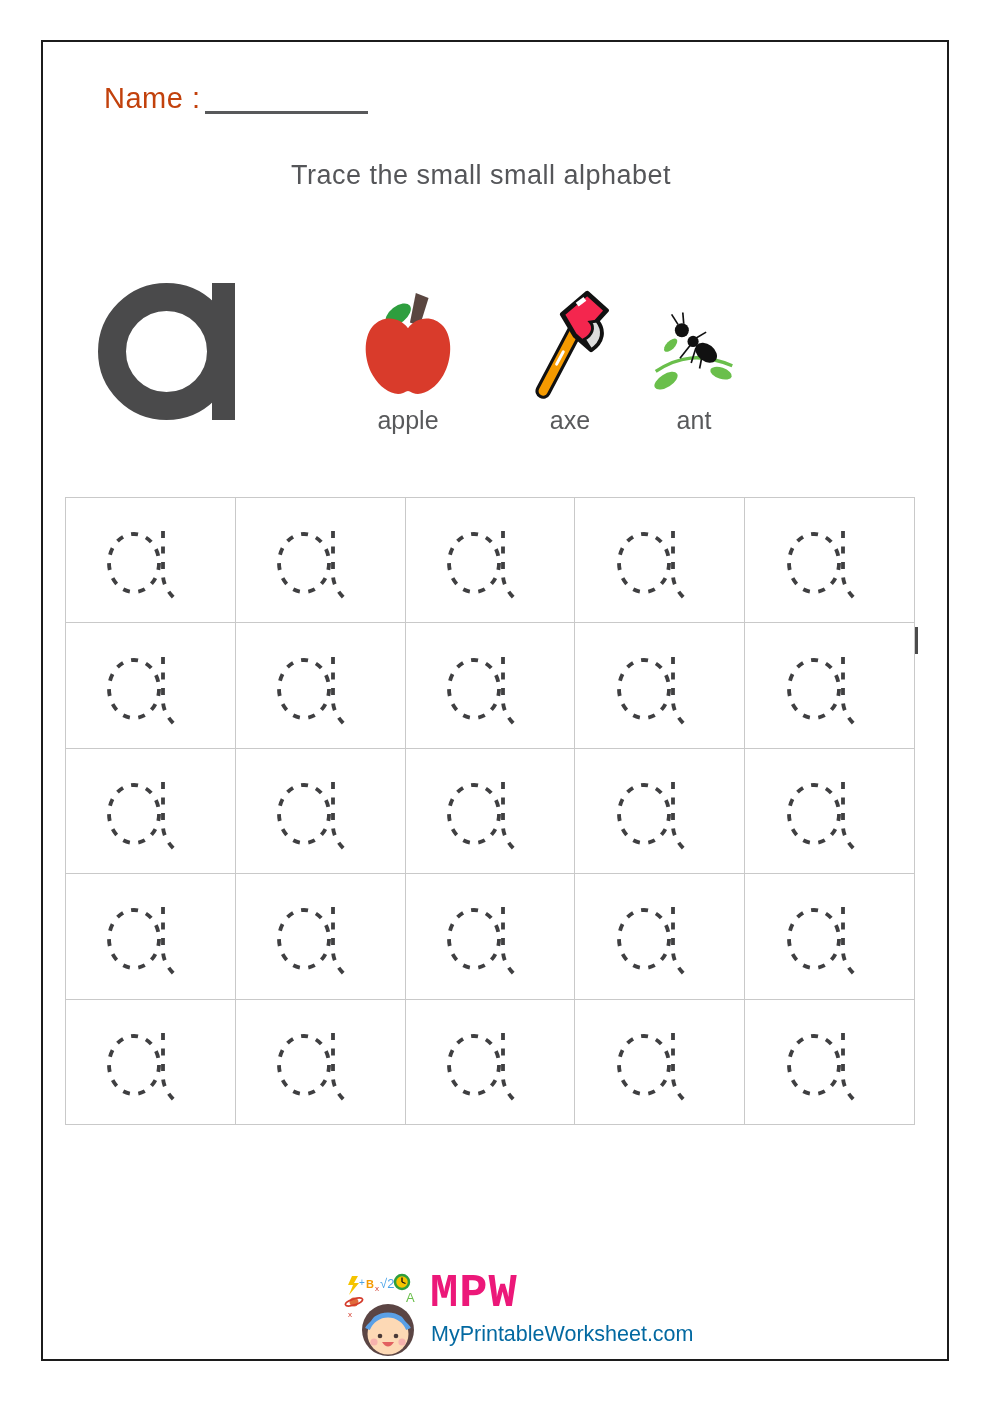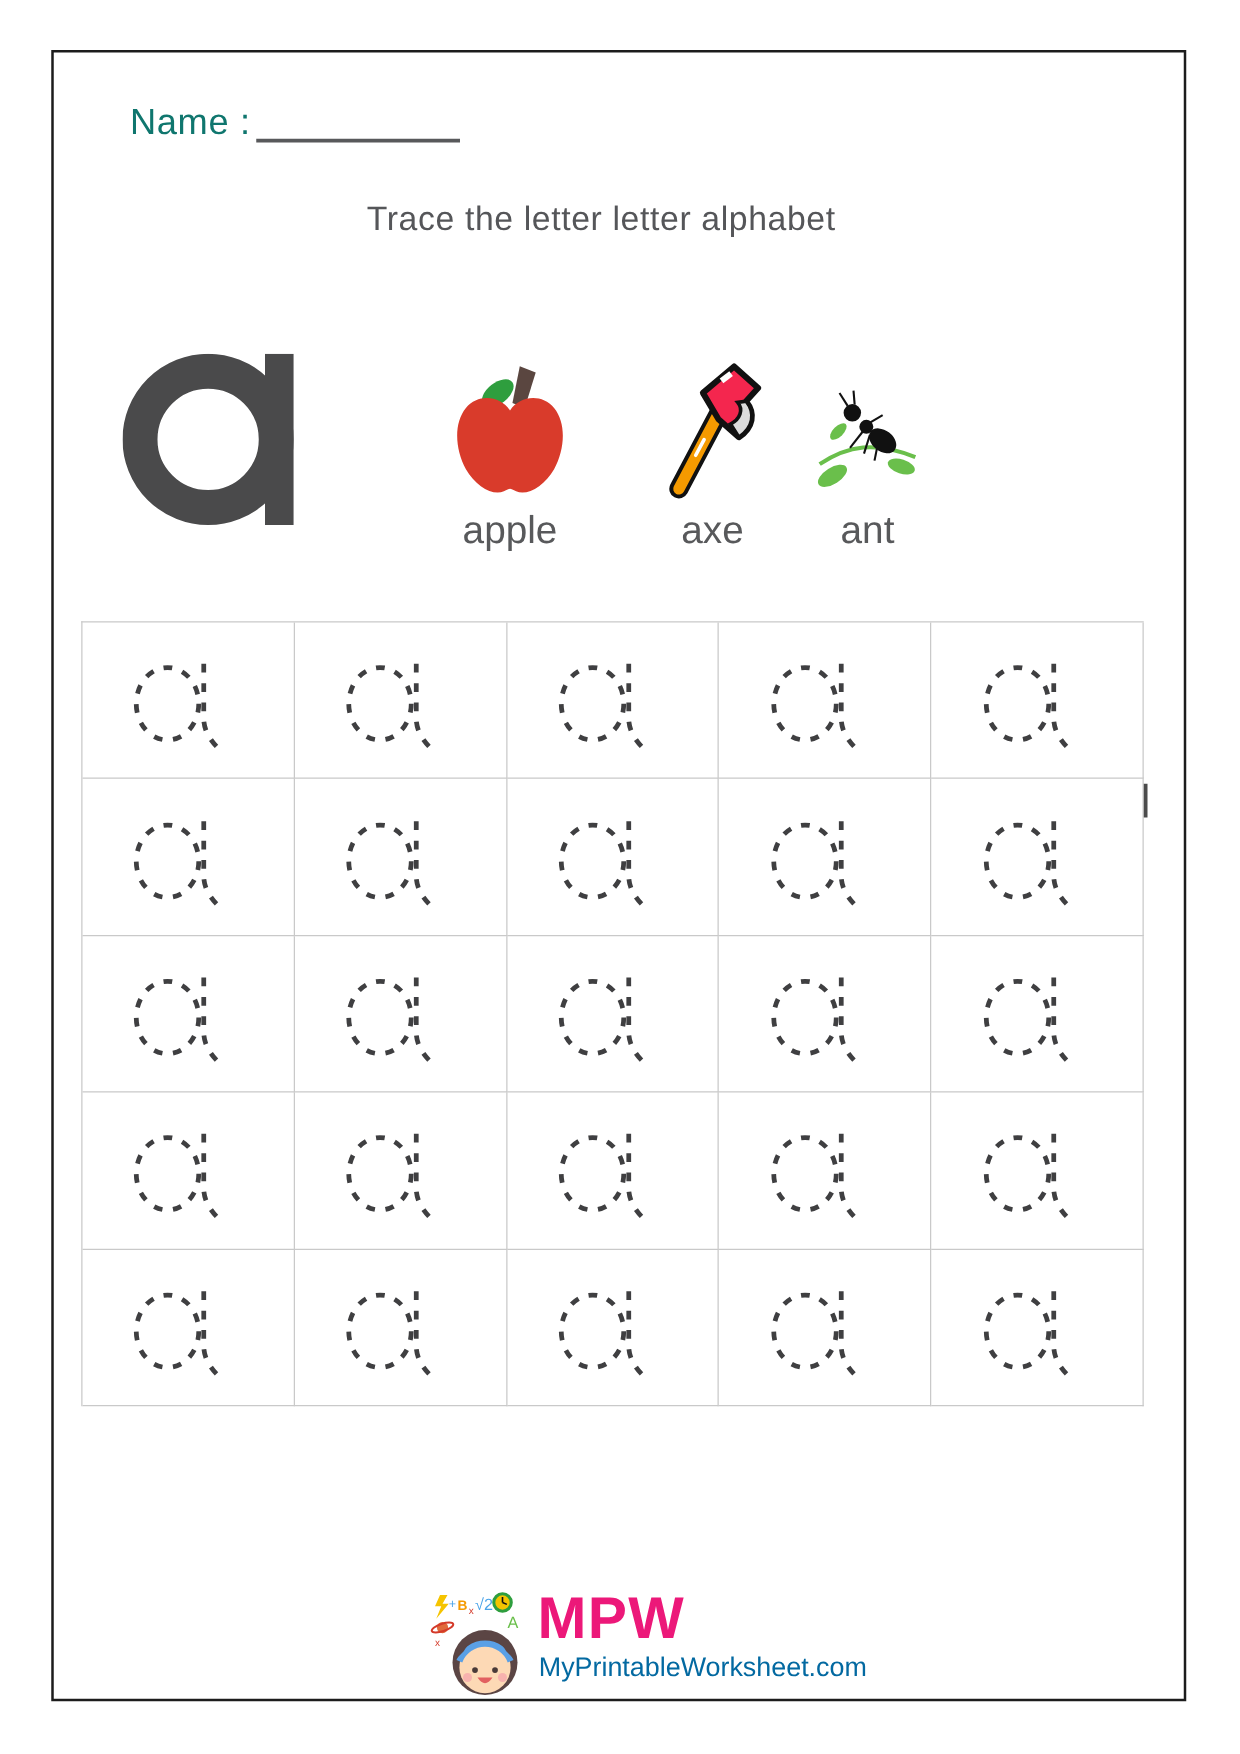--- a/index.html
+++ b/index.html
@@ -1,39 +1,39 @@
 <!DOCTYPE html>
 <html><head>
 <meta charset="utf-8">
 <style>
   html,body{margin:0;padding:0;background:#ffffff;}
   .canvas{position:relative;width:992px;height:1403px;background:#fff;
           font-family:"Liberation Sans", sans-serif;overflow:hidden;}
   .frame{position:absolute;left:41px;top:40px;width:908px;height:1321px;
          border:2px solid #1c1c1c;box-sizing:border-box;}
-  .name-label{position:absolute;left:104px;top:82px;font-size:29px;color:#0f766e;letter-spacing:.5px;}
+  .name-label{position:absolute;left:104px;top:82px;font-size:29px;color:#c2410c;letter-spacing:.5px;}
   .name-line{position:absolute;left:205px;top:111px;width:163px;height:0;border-bottom:3px solid #58595b;}
   .title{position:absolute;left:0;top:160px;width:962px;text-align:center;
          font-size:27px;color:#555659;letter-spacing:.5px;}
   .big-letter{position:absolute;left:98px;top:283px;width:137px;height:137px;}
   .vocab{position:absolute;top:281px;text-align:center;}
   .vocab .icon{display:flex;align-items:flex-end;justify-content:center;height:119px;}
-  .vocab .word{margin-top:6px;font-size:31px;color:#58595b;}
+  .vocab .word{margin-top:6px;font-size:25px;color:#58595b;}
   #vocab-apple{left:352px;width:112px;}
   #vocab-axe{left:515px;width:110px;}
   #vocab-ant{left:642px;width:104px;}
   #vocab-arrow{left:758px;width:116px;}
   .grid{position:absolute;left:65px;top:497px;width:850px;height:628px;display:grid;
         border-top:1px solid #c9c9c9;border-left:1px solid #c9c9c9;box-sizing:border-box;}
   .cell{border-right:1px solid #c9c9c9;border-bottom:1px solid #c9c9c9;
         display:flex;align-items:center;justify-content:center;box-sizing:border-box;}
   .artifact{position:absolute;left:915px;top:627px;width:3px;height:27px;background:#4b4b4b;}
   .footer-logo{position:absolute;left:344px;top:1272px;width:84px;height:88px;}
   .brand{position:absolute;left:430px;top:1270px;font-size:47px;font-weight:900;
-         color:#ec1879;letter-spacing:1px;line-height:1;}
+         color:#ec1879;letter-spacing:1px;line-height:1;font-family:Liberation Mono, monospace;}
   .site{position:absolute;left:431px;top:1322px;font-size:21.5px;color:#0369a1;}
   .hidden-defs{position:absolute;width:0;height:0;overflow:hidden;}
 </style>
 </head>
 <body>
 
 <svg class="hidden-defs" aria-hidden="true">
   <defs>
     <symbol id="trace-a" viewBox="0 0 100 82">
       <ellipse cx="34" cy="44" rx="25" ry="29" fill="none" stroke="#3f3f41" stroke-width="3.8" stroke-dasharray="7 8.5"></ellipse>
@@ -41,21 +41,21 @@
     </symbol>
   </defs>
 </svg>
 
 <div class="canvas">
   <div class="frame"></div>
 
   <div class="name-label">Name :</div>
   <div class="name-line"></div>
 
-  <div class="title">Trace the letter letter alphabet</div>
+  <div class="title">Trace the small small alphabet</div>
 
   <div class="big-letter" aria-label="a">
     <svg viewBox="0 0 137 137" width="137" height="137">
       <circle cx="68.5" cy="68.5" r="54.5" fill="none" stroke="#4a4a4b" stroke-width="28"></circle>
       <rect x="114" y="0" width="23" height="137" fill="#4a4a4b"></rect>
     </svg>
   </div>
 
   <div class="vocab" id="vocab-apple">
     <div class="icon">

